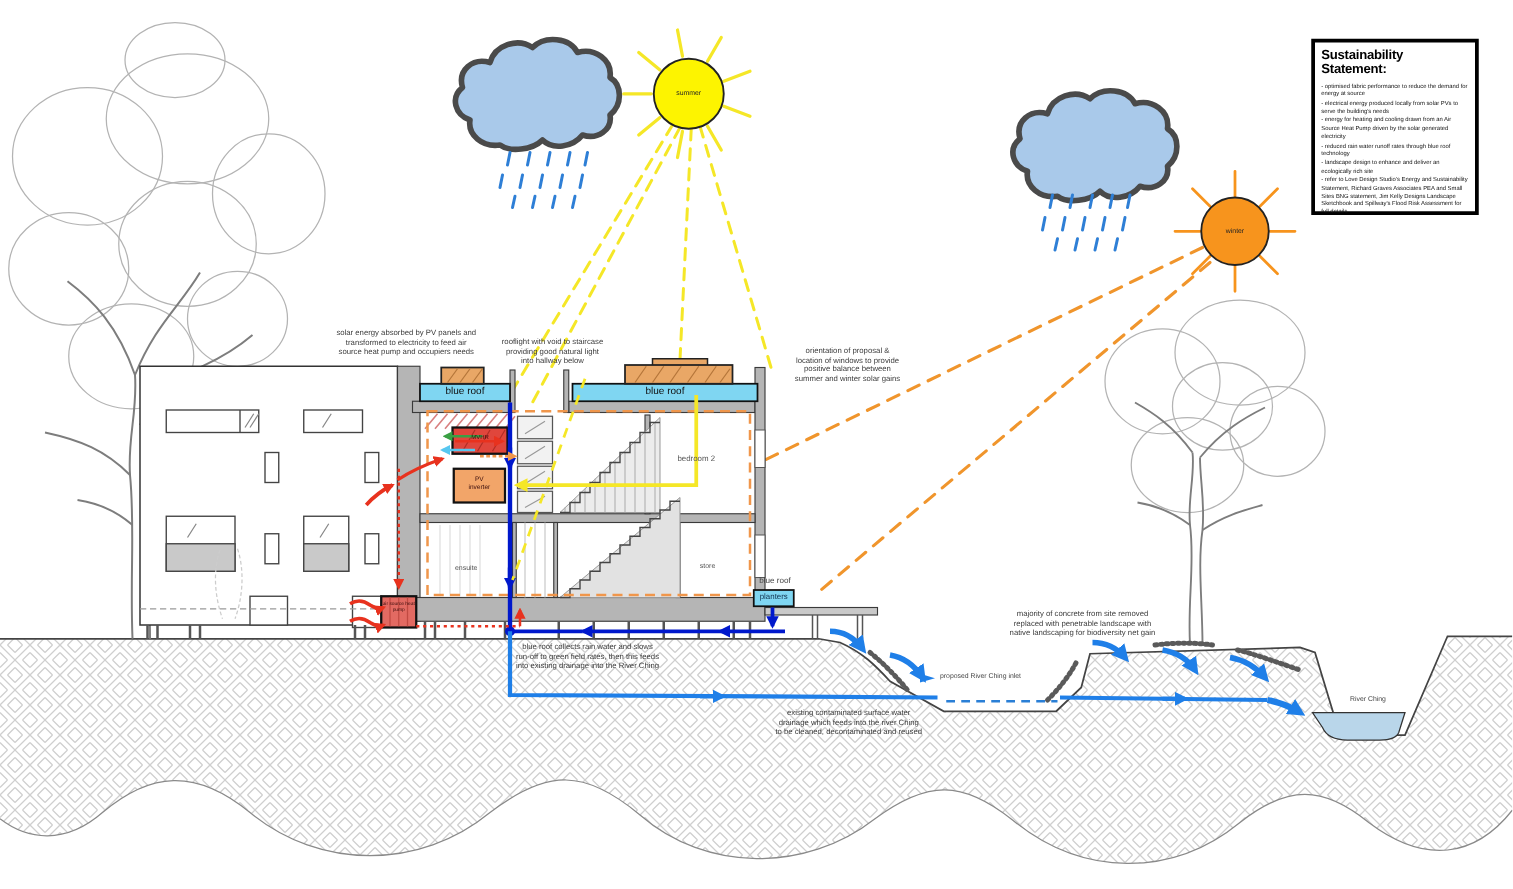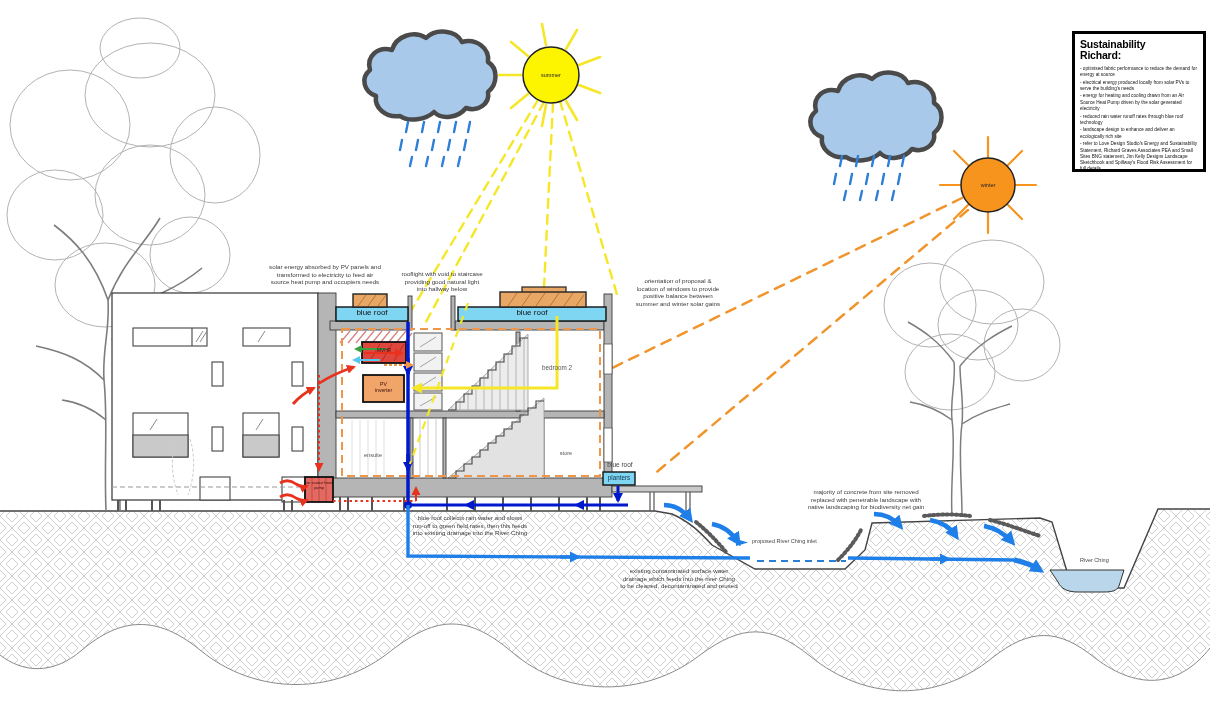--- a/index.html
+++ b/index.html
@@ -300,24 +300,24 @@
   <g stroke="#1f7fe8" stroke-width="4.5" fill="none">
     <path d="M664,505 C676,505 684,511 690,519" marker-end="url(#mk-bluebig)"></path>
     <path d="M712,524 C724,526 732,533 738,542" marker-end="url(#mk-bluebig)"></path>
     <path d="M874,514 C886,514 894,519 900,526" marker-end="url(#mk-bluebig)"></path>
     <path d="M930,520 C942,522 950,527 956,536" marker-end="url(#mk-bluebig)"></path>
     <path d="M984,526 C996,528 1004,533 1012,542" marker-end="url(#mk-bluebig)"></path>
   </g>
   <path d="M736,539 l12,3.5 -12,3.5 z" fill="#1f7fe8"></path>
 </svg>
 
-<div class="ov strategy" style="left:1072px;top:31px;width:134px;height:141px">
+<div class="ov strategy" style="left:1049px;top:31px;width:134px;height:141px">
   <div class="s-title">
     <span>Sustainability</span><br>
-    <span>Richard:</span>
+    <span>Statement:</span>
   </div>
   <div class="s-body">
     <div class="s-item">- optimised fabric performance to reduce the demand for energy at source</div>
     <div class="s-item">- electrical energy produced locally from solar PVs to serve the building's needs</div>
     <div class="s-item">- energy for heating and cooling drawn from an Air Source Heat Pump driven by the solar generated electricity</div>
     <div class="s-item">- reduced rain water runoff rates through blue roof technology</div>
     <div class="s-item">- landscape design to enhance and deliver an ecologically rich site</div>
     <div class="s-item">- refer to Love Design Studio's Energy and Sustainability Statement, Richard Graves Associates PEA and Small Sites BNG statement, Jim Kelly Designs Landscape Sketchbook and Spillway's Flood Risk Assessment for full details</div>
   </div>
 </div>

